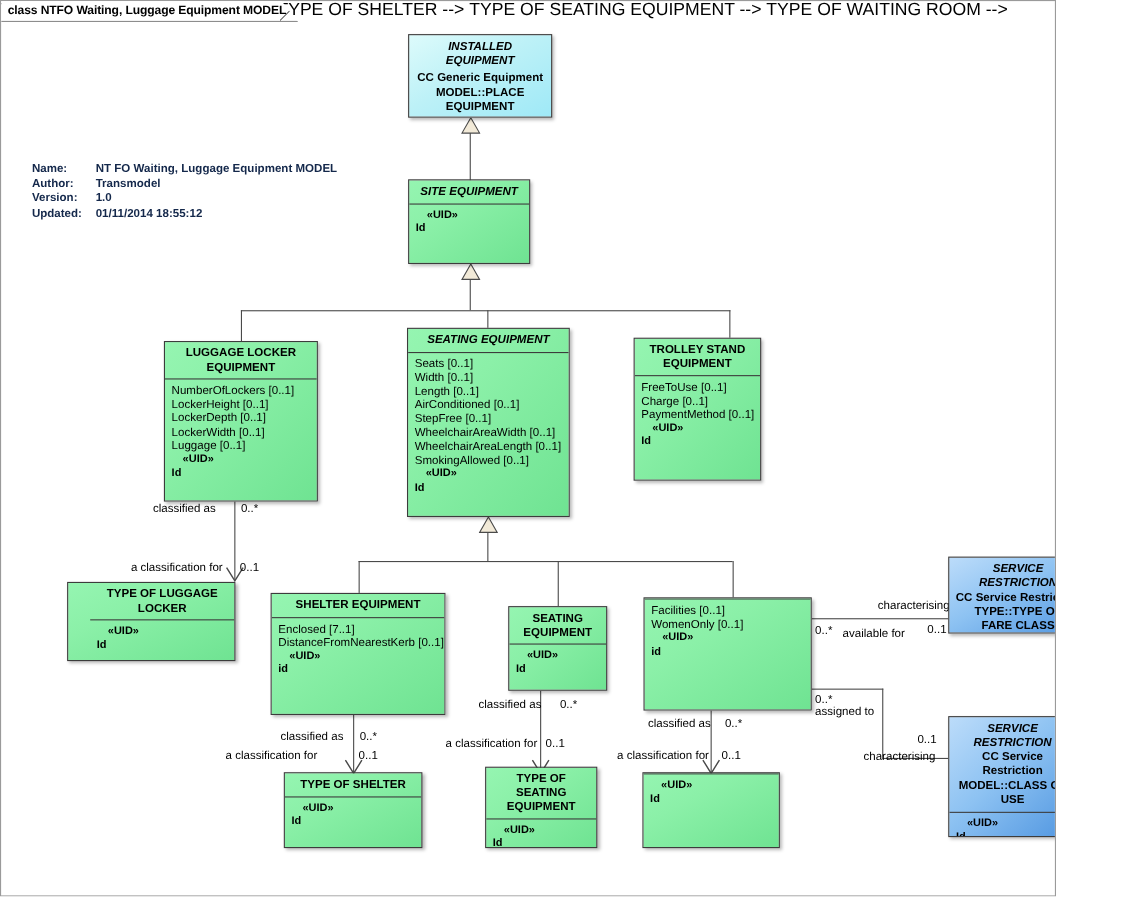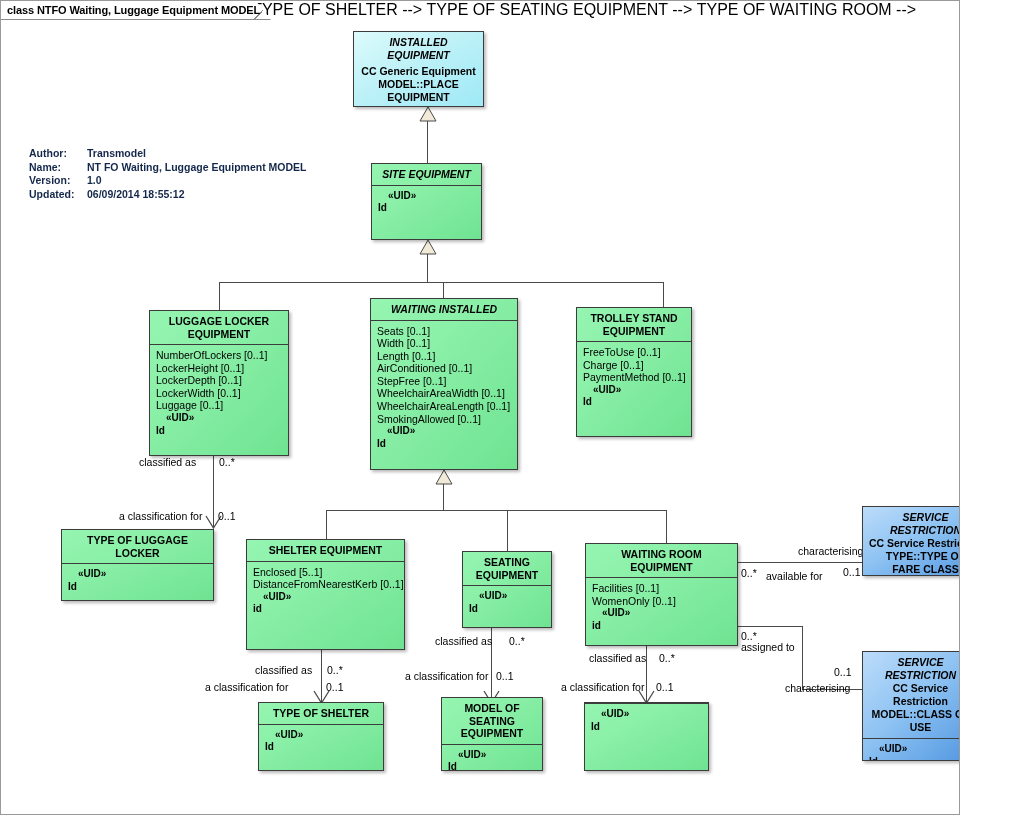--- a/index.html
+++ b/index.html
@@ -66,24 +66,24 @@
 <div id="canvas">
 
   
   <div id="title-tab">
     <div class="slant"></div>
     <div class="lbl">class NTFO Waiting, Luggage Equipment MODEL</div>
   </div>
 
   
   <div id="meta">
+    <div class="row"><span class="k">Name:</span><span class="v">NT FO Waiting, Luggage Equipment MODEL</span></div>
     <div class="row"><span class="k">Author:</span><span class="v">Transmodel</span></div>
-    <div class="row"><span class="k">Name:</span><span class="v">NT FO Waiting, Luggage Equipment MODEL</span></div>
     <div class="row"><span class="k">Version:</span><span class="v">1.0</span></div>
-    <div class="row"><span class="k">Updated:</span><span class="v">06/09/2014 18:55:12</span></div>
+    <div class="row"><span class="k">Updated:</span><span class="v">01/11/2014 18:55:12</span></div>
   </div>
 
   
 
   
   <div class="ln v" style="left:426px;top:119px;height:44px;"></div>
   <svg style="position:absolute;left:418px;top:106px;" width="18" height="15">
     <polygon points="9,0 17,14 1,14" fill="#f2ead8" stroke="#4a4a4a" stroke-width="1"></polygon>
   </svg>
 
@@ -159,21 +159,21 @@
   <div class="ln v" style="left:801px;top:625px;height:63px;"></div>
   <div class="ln h" style="left:801px;top:688px;width:60px;"></div>
   <div class="elbl" style="left:740px;top:640px;">assigned to</div>
   <div class="elbl" style="left:740px;top:629px;">0..*</div>
   <div class="elbl" style="left:833px;top:665px;">0..1</div>
   <div class="elbl" style="left:784px;top:681px;">characterising</div>
 
   
 
   
-  <div class="cls cyan" style="left:352px;top:30px;width:131px;height:76px;">
+  <div class="cls cyan" style="left:370px;top:30px;width:131px;height:76px;">
     <div class="hdr ital">INSTALLED EQUIPMENT</div>
     <div class="hdr qual" style="padding-top:0;">
       <div>CC Generic Equipment</div>
       <div>MODEL::PLACE</div>
       <div>EQUIPMENT</div>
     </div>
   </div>
 
   
   <div class="cls green" style="left:370px;top:162px;width:111px;height:77px;">
@@ -198,21 +198,21 @@
       <div class="attr">LockerDepth [0..1]</div>
       <div class="attr">LockerWidth [0..1]</div>
       <div class="attr">Luggage [0..1]</div>
       <div class="uid">«UID»</div>
       <div class="idf">Id</div>
     </div>
   </div>
 
   
   <div class="cls green" style="left:369px;top:297px;width:148px;height:172px;">
-    <div class="hdr ital">WAITING INSTALLED</div>
+    <div class="hdr ital">SEATING EQUIPMENT</div>
     <div class="sep"></div>
     <div class="body">
       <div class="attr">Seats [0..1]</div>
       <div class="attr">Width [0..1]</div>
       <div class="attr">Length [0..1]</div>
       <div class="attr">AirConditioned [0..1]</div>
       <div class="attr">StepFree [0..1]</div>
       <div class="attr">WheelchairAreaWidth [0..1]</div>
       <div class="attr">WheelchairAreaLength [0..1]</div>
       <div class="attr">SmokingAllowed [0..1]</div>
@@ -231,35 +231,35 @@
     <div class="body">
       <div class="attr">FreeToUse [0..1]</div>
       <div class="attr">Charge [0..1]</div>
       <div class="attr">PaymentMethod [0..1]</div>
       <div class="uid">«UID»</div>
       <div class="idf">Id</div>
     </div>
   </div>
 
   
-  <div class="cls green" style="left:60px;top:528px;width:153px;height:72px;">
+  <div class="cls green" style="left:60px;top:528px;width:153px;height:72px;padding-left:20px;">
     <div class="hdr">TYPE OF LUGGAGE LOCKER</div>
     <div class="sep"></div>
     <div class="body">
       <div class="uid">«UID»</div>
       <div class="idf">Id</div>
     </div>
   </div>
 
   
   <div class="cls green" style="left:245px;top:538px;width:159px;height:111px;">
     <div class="hdr">SHELTER EQUIPMENT</div>
     <div class="sep"></div>
     <div class="body">
-      <div class="attr">Enclosed [5..1]</div>
+      <div class="attr">Enclosed [7..1]</div>
       <div class="attr">DistanceFromNearestKerb [0..1]</div>
       <div class="uid">«UID»</div>
       <div class="idf">id</div>
     </div>
   </div>
 
   
   <div class="cls green" style="left:461px;top:550px;width:90px;height:77px;">
     <div class="hdr">
       <div>SEATING</div>
@@ -267,21 +267,20 @@
     </div>
     <div class="sep"></div>
     <div class="body">
       <div class="uid">«UID»</div>
       <div class="idf">Id</div>
     </div>
   </div>
 
   
   <div class="cls green" style="left:584px;top:542px;width:153px;height:103px;">
-    <div class="hdr">WAITING ROOM EQUIPMENT</div>
     <div class="sep"></div>
     <div class="body">
       <div class="attr">Facilities [0..1]</div>
       <div class="attr">WomenOnly [0..1]</div>
       <div class="uid">«UID»</div>
       <div class="idf">id</div>
     </div>
   </div>
 
   
@@ -290,21 +289,21 @@
     <div class="sep"></div>
     <div class="body">
       <div class="uid">«UID»</div>
       <div class="idf">Id</div>
     </div>
   </div>
 
   
   <div class="cls green" style="left:440px;top:696px;width:102px;height:74px;">
     <div class="hdr">
-      <div>MODEL OF SEATING</div>
+      <div>TYPE OF SEATING</div>
       <div>EQUIPMENT</div>
     </div>
     <div class="sep"></div>
     <div class="body">
       <div class="uid">«UID»</div>
       <div class="idf">Id</div>
     </div>
   </div>
 
   

